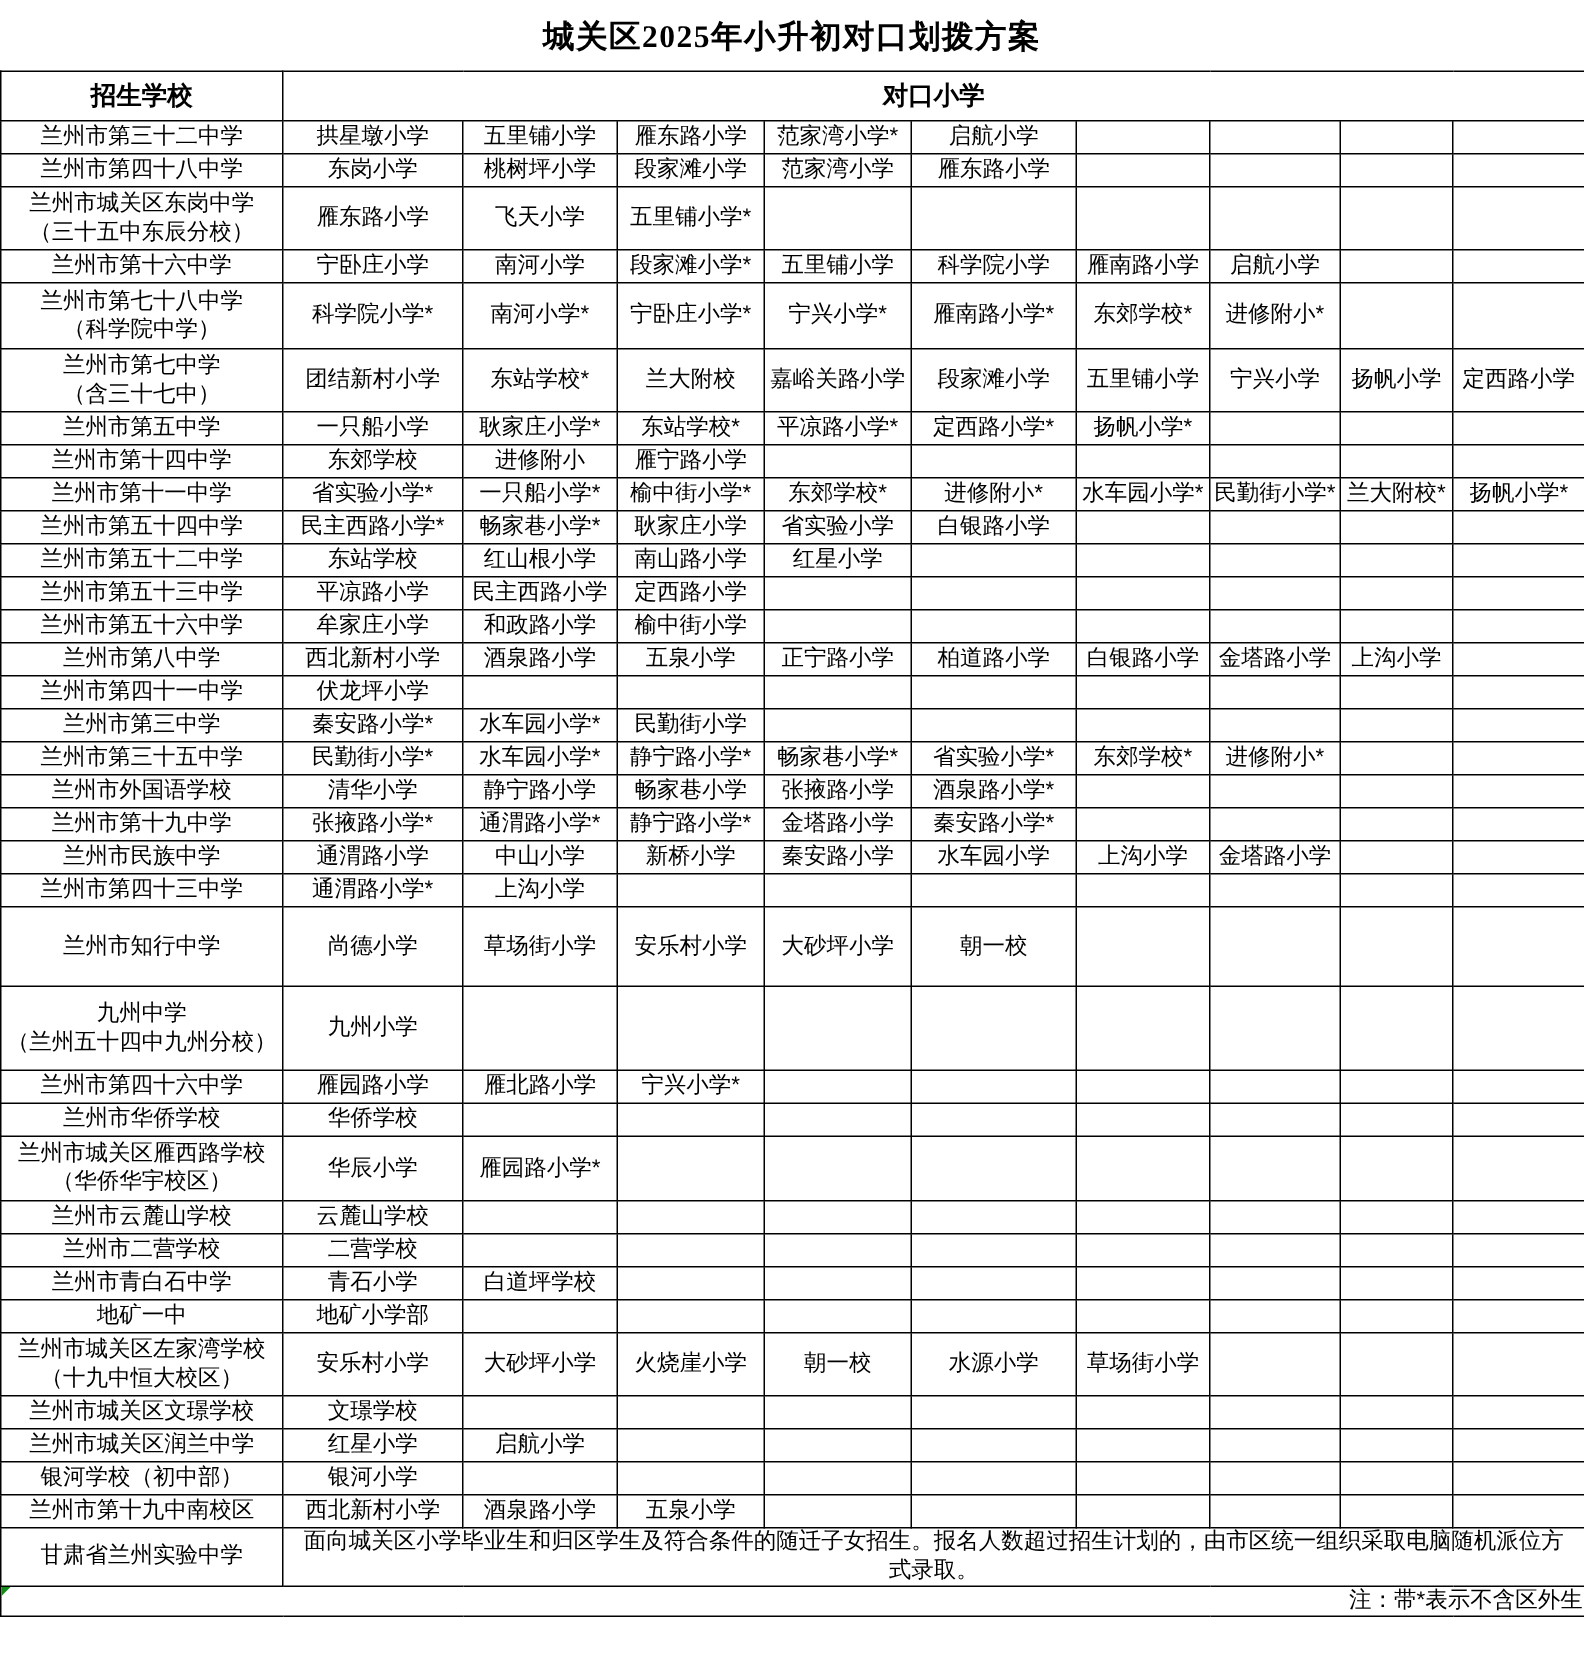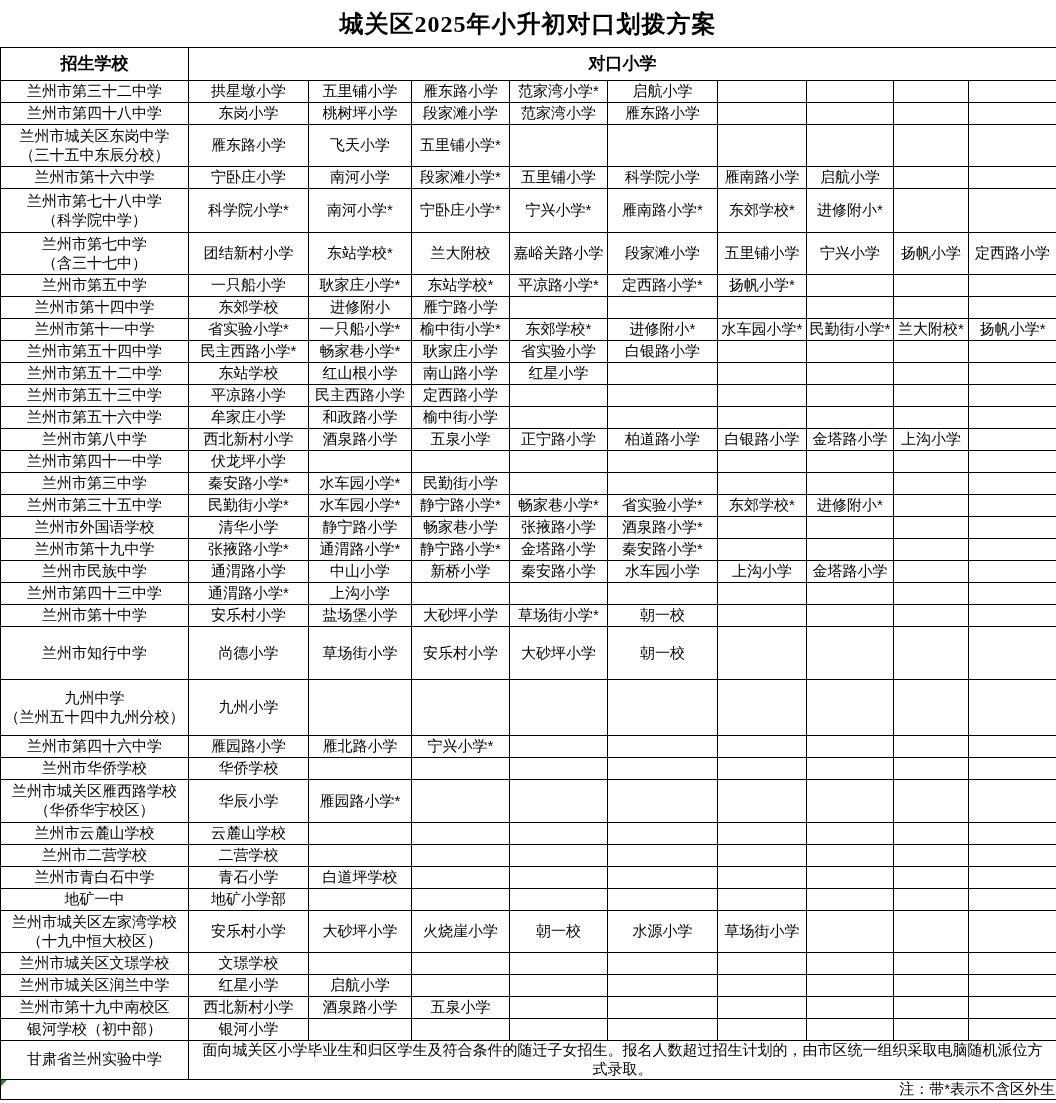--- a/index.html
+++ b/index.html
@@ -1,20 +1,20 @@
 <!DOCTYPE html>
 <html><head>
 <meta charset="utf-8">
 <style>
   html, body { margin:0; padding:0; background:#fff; color:#000; }
   body { width:1056px; font-family:"Liberation Sans", sans-serif; }
   .page { width:1056px; }
   .title {
     height:47px; display:flex; align-items:center; justify-content:center;
-    font-weight:bold; font-size:24px; letter-spacing:1px;
+    font-weight:bold; font-size:21px; letter-spacing:1px;
     font-family:"Liberation Serif", serif;
   }
   table.alloc {
     border-collapse:collapse; table-layout:fixed; width:1056px;
     border:1px solid #000;
   }
   col.c1 { width:188px; } col.c2 { width:120px; } col.c3 { width:103px; }
   col.c4 { width:98px; }  col.c5 { width:98px; }  col.c6 { width:110px; }
   col.c7 { width:89px; }  col.c8 { width:87px; }  col.c9 { width:75px; }
   col.c10 { width:88px; }
@@ -309,32 +309,20 @@
           <td class="cell">通渭路小学*</td>
           <td class="cell">上沟小学</td>
           <td class="cell"></td>
           <td class="cell"></td>
           <td class="cell"></td>
           <td class="cell"></td>
           <td class="cell"></td>
           <td class="cell"></td>
           <td class="cell"></td>
         </tr>
-        <tr>
-          <td class="school">兰州市第十中学</td>
-          <td class="cell">安乐村小学</td>
-          <td class="cell">盐场堡小学</td>
-          <td class="cell">大砂坪小学</td>
-          <td class="cell">草场街小学*</td>
-          <td class="cell">朝一校</td>
-          <td class="cell"></td>
-          <td class="cell"></td>
-          <td class="cell"></td>
-          <td class="cell"></td>
-        </tr>
         <tr style="height: 53px;">
           <td class="school">兰州市知行中学</td>
           <td class="cell">尚德小学</td>
           <td class="cell">草场街小学</td>
           <td class="cell">安乐村小学</td>
           <td class="cell">大砂坪小学</td>
           <td class="cell">朝一校</td>
           <td class="cell"></td>
           <td class="cell"></td>
           <td class="cell"></td>
@@ -469,36 +457,36 @@
           <td class="cell">启航小学</td>
           <td class="cell"></td>
           <td class="cell"></td>
           <td class="cell"></td>
           <td class="cell"></td>
           <td class="cell"></td>
           <td class="cell"></td>
           <td class="cell"></td>
         </tr>
         <tr>
+          <td class="school">银河学校（初中部）</td>
+          <td class="cell">银河小学</td>
+          <td class="cell"></td>
+          <td class="cell"></td>
+          <td class="cell"></td>
+          <td class="cell"></td>
+          <td class="cell"></td>
+          <td class="cell"></td>
+          <td class="cell"></td>
+          <td class="cell"></td>
+        </tr>
+        <tr>
           <td class="school">兰州市第十九中南校区</td>
           <td class="cell">西北新村小学</td>
           <td class="cell">酒泉路小学</td>
           <td class="cell">五泉小学</td>
-          <td class="cell"></td>
-          <td class="cell"></td>
-          <td class="cell"></td>
-          <td class="cell"></td>
-          <td class="cell"></td>
-          <td class="cell"></td>
-        </tr>
-        <tr>
-          <td class="school">银河学校（初中部）</td>
-          <td class="cell">银河小学</td>
-          <td class="cell"></td>
-          <td class="cell"></td>
           <td class="cell"></td>
           <td class="cell"></td>
           <td class="cell"></td>
           <td class="cell"></td>
           <td class="cell"></td>
           <td class="cell"></td>
         </tr>
         <tr style="height: 38px; margin-top: 28px;">
           <td class="school">甘肃省兰州实验中学</td>
           <td colspan="9" class="merged">面向城关区小学毕业生和归区学生及符合条件的随迁子女招生。报名人数超过招生计划的，由市区统一组织采取电脑随机派位方式录取。</td>

